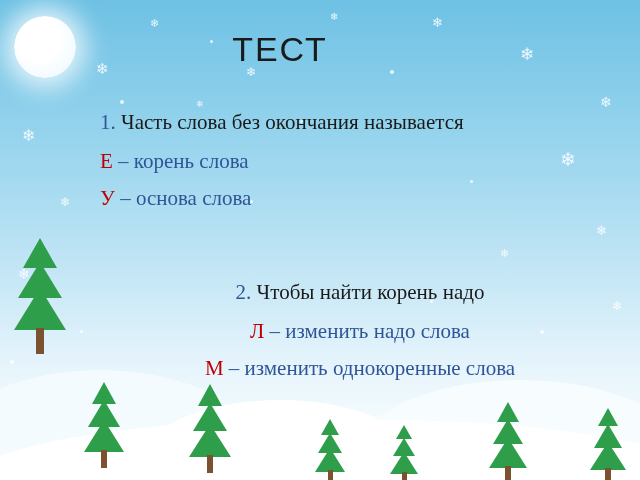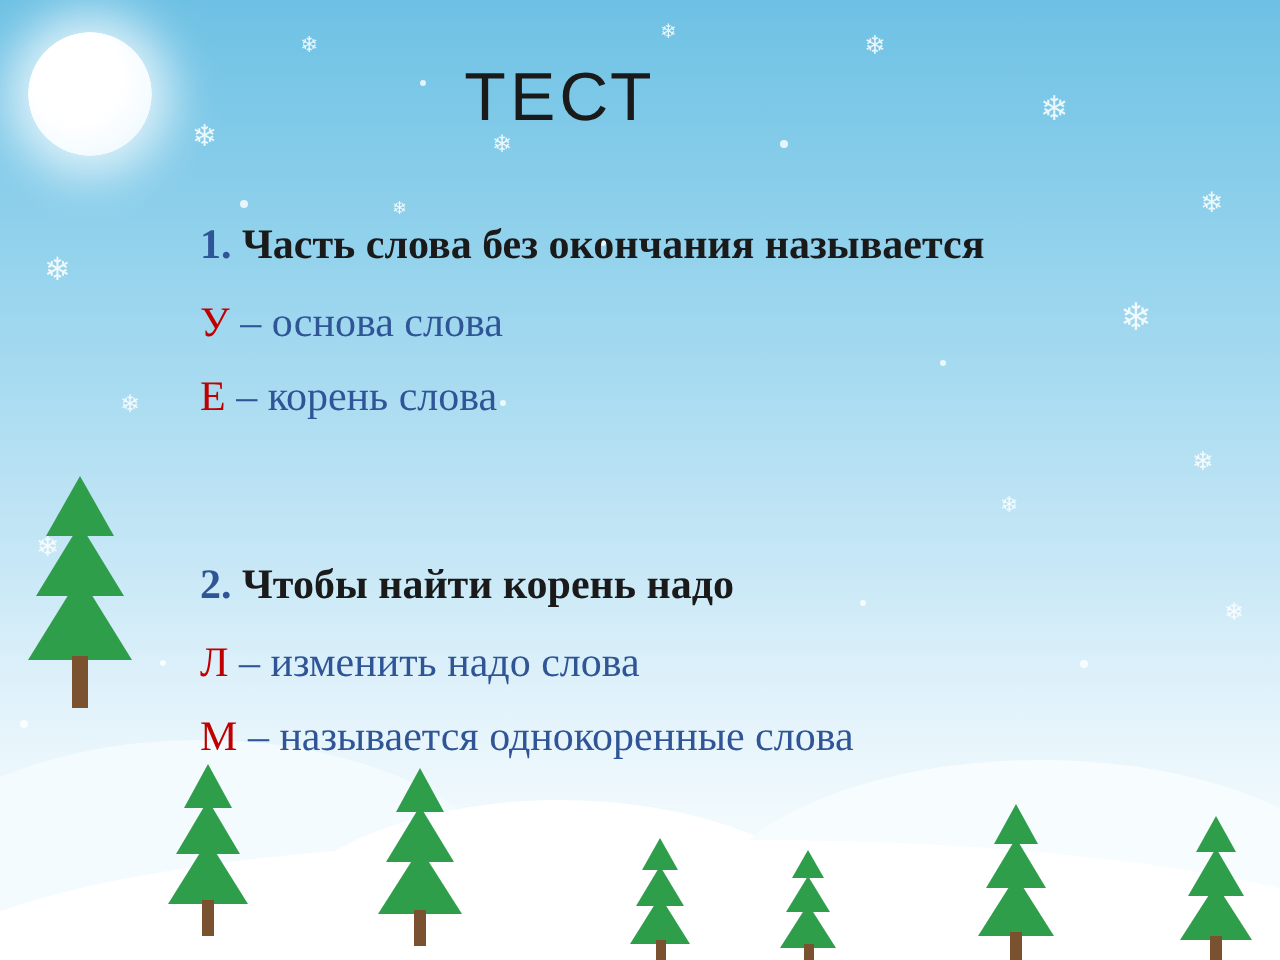--- a/index.html
+++ b/index.html
@@ -104,25 +104,25 @@
     color: #1a1a1a;
     font-family: "Liberation Sans", sans-serif;
     font-weight: normal;
   }
   .qblock {
     position: absolute;
     left: 100px;
     width: 520px;
   }
   .q1 { top: 110px; }
-  .q2 { top: 280px; }
+  .q2 { top: 280px; text-align: center; }
 
   .question {
     font-size: 21px;
-    font-weight: bold;
+    font-weight: normal;
     color: #1a1a1a;
     margin-bottom: 14px;
     white-space: nowrap;
   }
   .question .num { color: #2f5597; }
   .answer {
     font-size: 21px;
     color: #2f5597;
     margin-bottom: 12px;
     white-space: nowrap;
@@ -223,42 +223,42 @@
   <div class="content">
 
     <div class="title">ТЕСТ</div>
 
     <div class="qblock q1">
       <div class="question">
         <span class="num">1.</span>
         <span>Часть слова без окончания называется</span>
       </div>
       <div class="answer">
+        <span class="key">Е</span>
+        <span>–</span>
+        <span>корень слова</span>
+      </div>
+      <div class="answer">
         <span class="key">У</span>
         <span>–</span>
         <span>основа слова</span>
-      </div>
-      <div class="answer">
-        <span class="key">Е</span>
-        <span>–</span>
-        <span>корень слова</span>
       </div>
     </div>
 
     <div class="qblock q2">
       <div class="question">
         <span class="num">2.</span>
         <span>Чтобы найти корень надо</span>
       </div>
       <div class="answer">
         <span class="key">Л</span>
         <span>–</span>
         <span>изменить надо слова</span>
       </div>
       <div class="answer">
         <span class="key">М</span>
         <span>–</span>
-        <span>называется однокоренные слова</span>
+        <span>изменить однокоренные слова</span>
       </div>
     </div>
 
   </div>
 </div>
 
 </body></html>

